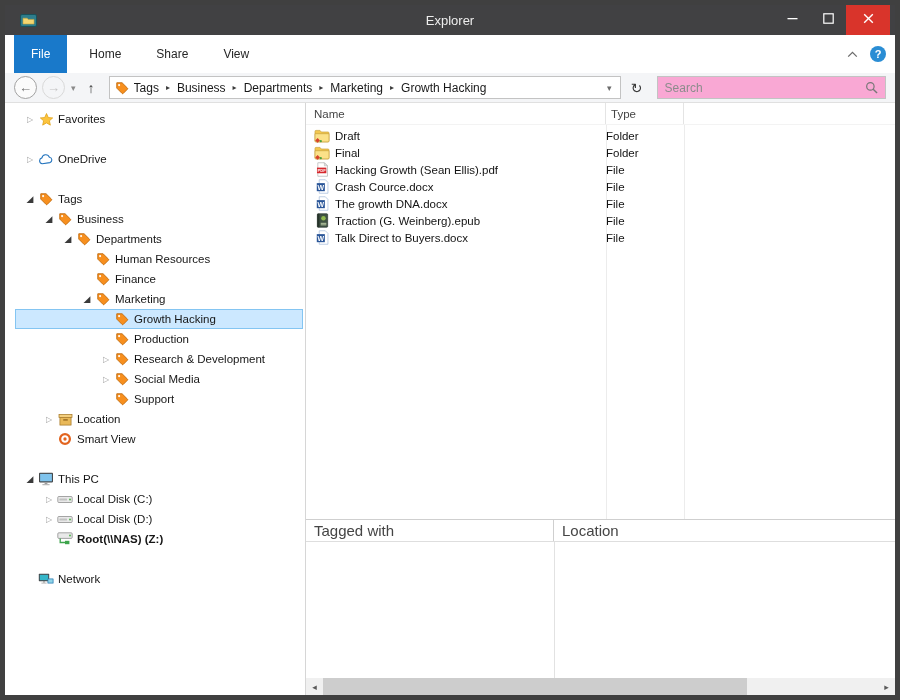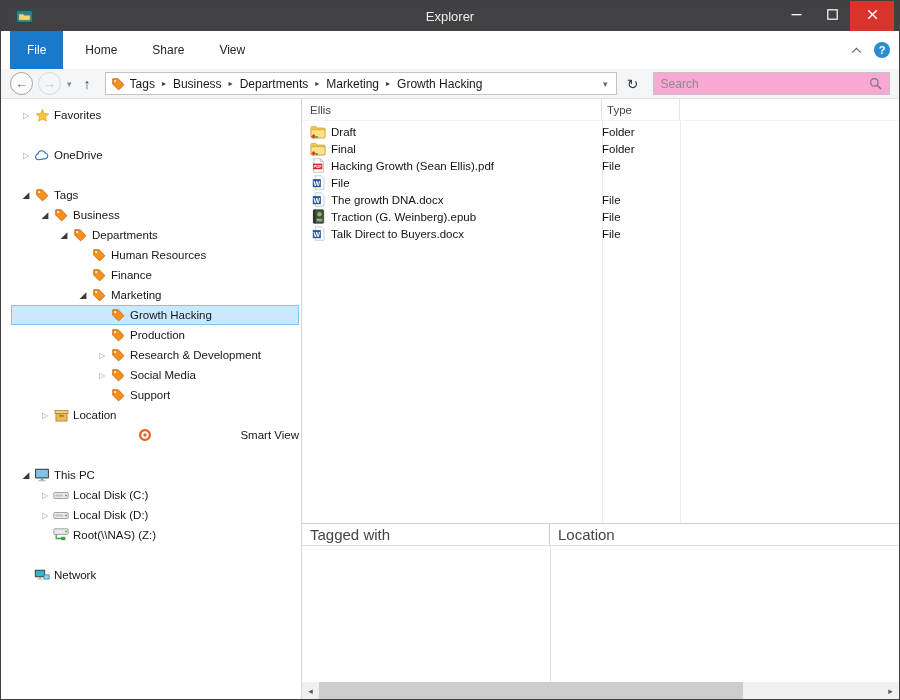--- a/index.html
+++ b/index.html
@@ -1,18 +1,18 @@
 <!DOCTYPE html>
 <html><head>
 <meta charset="utf-8">
 <style>
   *{margin:0;padding:0;box-sizing:border-box;cursor:default}
   html,body{width:900px;height:700px;overflow:hidden}
   body{font-family:"Liberation Sans","DejaVu Sans",sans-serif;background:#fff;font-size:12px;color:#1a1a1a}
-  .window{width:900px;height:700px;border:1px solid #404040;display:flex;flex-direction:column;background:#fff}
+  .window{width:900px;height:700px;border:5px solid #404040;display:flex;flex-direction:column;background:#fff}
 
   
   .titlebar{flex:0 0 30px;background:#414143;display:flex;align-items:center;position:relative}
   .app-icon{margin-left:15px;display:flex;align-items:center;z-index:2}
   .title{position:absolute;left:0;right:0;top:0;bottom:0;display:flex;align-items:center;justify-content:center;color:#ededed;font-size:13px;pointer-events:none}
   .win-controls{margin-left:auto;display:flex;height:100%;z-index:2;padding-right:5px}
   .win-btn{width:36px;height:100%;display:flex;align-items:center;justify-content:center}
   .win-btn.close{width:44px;background:#d9342b}
 
   
@@ -296,21 +296,21 @@
           <span class="expander">▷</span>
           <span class="ticon">
             <svg width="15" height="13" viewBox="0 0 16 14">
               <rect x="2" y="4.5" width="12" height="8.5" fill="#e9b959" stroke="#a87a2a" stroke-width="0.8"></rect>
               <rect x="1" y="1.5" width="14" height="3.2" fill="#f4d07f" stroke="#a87a2a" stroke-width="0.8"></rect>
               <rect x="5.5" y="6.5" width="5" height="1.8" rx="0.6" fill="#a87a2a"></rect>
             </svg>
           </span>
           <span class="tlabel">Location</span>
         </div>
-        <div class="trow" style="padding-left: 27px; justify-content: space-between;">
+        <div class="trow" style="padding-left: 27px;">
           <span class="expander"></span>
           <span class="ticon">
             <svg width="14" height="14" viewBox="0 0 16 16">
               <circle cx="8" cy="8" r="5.6" fill="#fff" stroke="#e2641f" stroke-width="2.6"></circle>
               <circle cx="8" cy="8" r="1.9" fill="#e2641f"></circle>
             </svg>
           </span>
           <span class="tlabel">Smart View</span>
         </div>
         <div class="trow gap" style="padding-left: 8px;">
@@ -340,21 +340,21 @@
           <span class="expander">▷</span>
           <span class="ticon">
             <svg width="16" height="11" viewBox="0 0 16 11">
               <rect x="0.8" y="2.5" width="14.4" height="6" rx="1" fill="#e9e9e9" stroke="#8f8f8f" stroke-width="0.8"></rect>
               <rect x="2.4" y="4.4" width="7.6" height="2.1" rx="0.5" fill="#c2c2c2"></rect>
               <circle cx="13" cy="5.5" r="1" fill="#52b84d"></circle>
             </svg>
           </span>
           <span class="tlabel">Local Disk (D:)</span>
         </div>
-        <div class="trow" style="padding-left: 27px;">
+        <div class="trow" style="padding-left: 27px; font-weight: bold;">
           <span class="expander"></span>
           <span class="ticon">
             <svg width="16" height="14" viewBox="0 0 16 14">
               <rect x="0.8" y="0.8" width="14.4" height="5.6" rx="1" fill="#e9e9e9" stroke="#8f8f8f" stroke-width="0.8"></rect>
               <circle cx="13" cy="3.6" r="1" fill="#52b84d"></circle>
               <path d="M3.2 6.5 V10.5 H8" fill="none" stroke="#3da44b" stroke-width="1.3"></path>
               <rect x="8" y="8.8" width="4.4" height="3.4" fill="#3da44b"></rect>
             </svg>
           </span>
           <span class="tlabel">Root(\\NAS) (Z:)</span>
@@ -370,21 +370,21 @@
               <rect x="9.5" y="5.5" width="6" height="5" rx="0.5" fill="#2b7fb5"></rect>
               <rect x="10.3" y="6.3" width="4.4" height="3.4" fill="#8fd4e8"></rect>
             </svg>
           </span>
           <span class="tlabel">Network</span>
         </div>
       </div>
 
     <div class="rightpane">
       <div class="list-header">
-        <div class="lh-name">Ellis</div>
+        <div class="lh-name">Name</div>
         <div class="lh-type">Type</div>
       </div>
       <div class="list-body">
         <div class="vline vl1"></div>
         <div class="vline vl2"></div>
       <div class="frow">
             <span class="fic">
               <svg width="16" height="14" viewBox="0 0 16 14">
                 <path d="M1 2.4 a1 1 0 0 1 1 -1 H6 l1.3 1.6 H14 a1 1 0 0 1 1 1 V11.9 a1 1 0 0 1 -1 1 H2 a1 1 0 0 1 -1 -1 Z" fill="#f3c74f" stroke="#c9a23c" stroke-width="0.7"></path>
                 <path d="M1 4.7 H15 V11.9 a1 1 0 0 1 -1 1 H2 a1 1 0 0 1 -1 -1 Z" fill="#fbe188" stroke="#c9a23c" stroke-width="0.7"></path>
@@ -420,20 +420,21 @@
             <span class="ftype">File</span>
           </div>
           <div class="frow">
             <span class="fic">
               <svg width="13" height="15" viewBox="0 0 13 16">
                 <path d="M3 0.8 H9.5 L12.3 3.6 V15.2 H3 Z" fill="#fff" stroke="#9db6d8" stroke-width="0.7"></path>
                 <rect x="0.4" y="4.4" width="8.6" height="8.6" fill="#2a5699"></rect>
                 <text x="4.7" y="11.3" font-size="7.4" font-weight="bold" fill="#fff" text-anchor="middle" font-family="sans-serif">W</text>
               </svg>
             </span>
+            <span class="fname">Crash Cource.docx</span>
             <span class="ftype">File</span>
           </div>
           <div class="frow">
             <span class="fic">
               <svg width="13" height="15" viewBox="0 0 13 16">
                 <path d="M3 0.8 H9.5 L12.3 3.6 V15.2 H3 Z" fill="#fff" stroke="#9db6d8" stroke-width="0.7"></path>
                 <rect x="0.4" y="4.4" width="8.6" height="8.6" fill="#2a5699"></rect>
                 <text x="4.7" y="11.3" font-size="7.4" font-weight="bold" fill="#fff" text-anchor="middle" font-family="sans-serif">W</text>
               </svg>
             </span>

